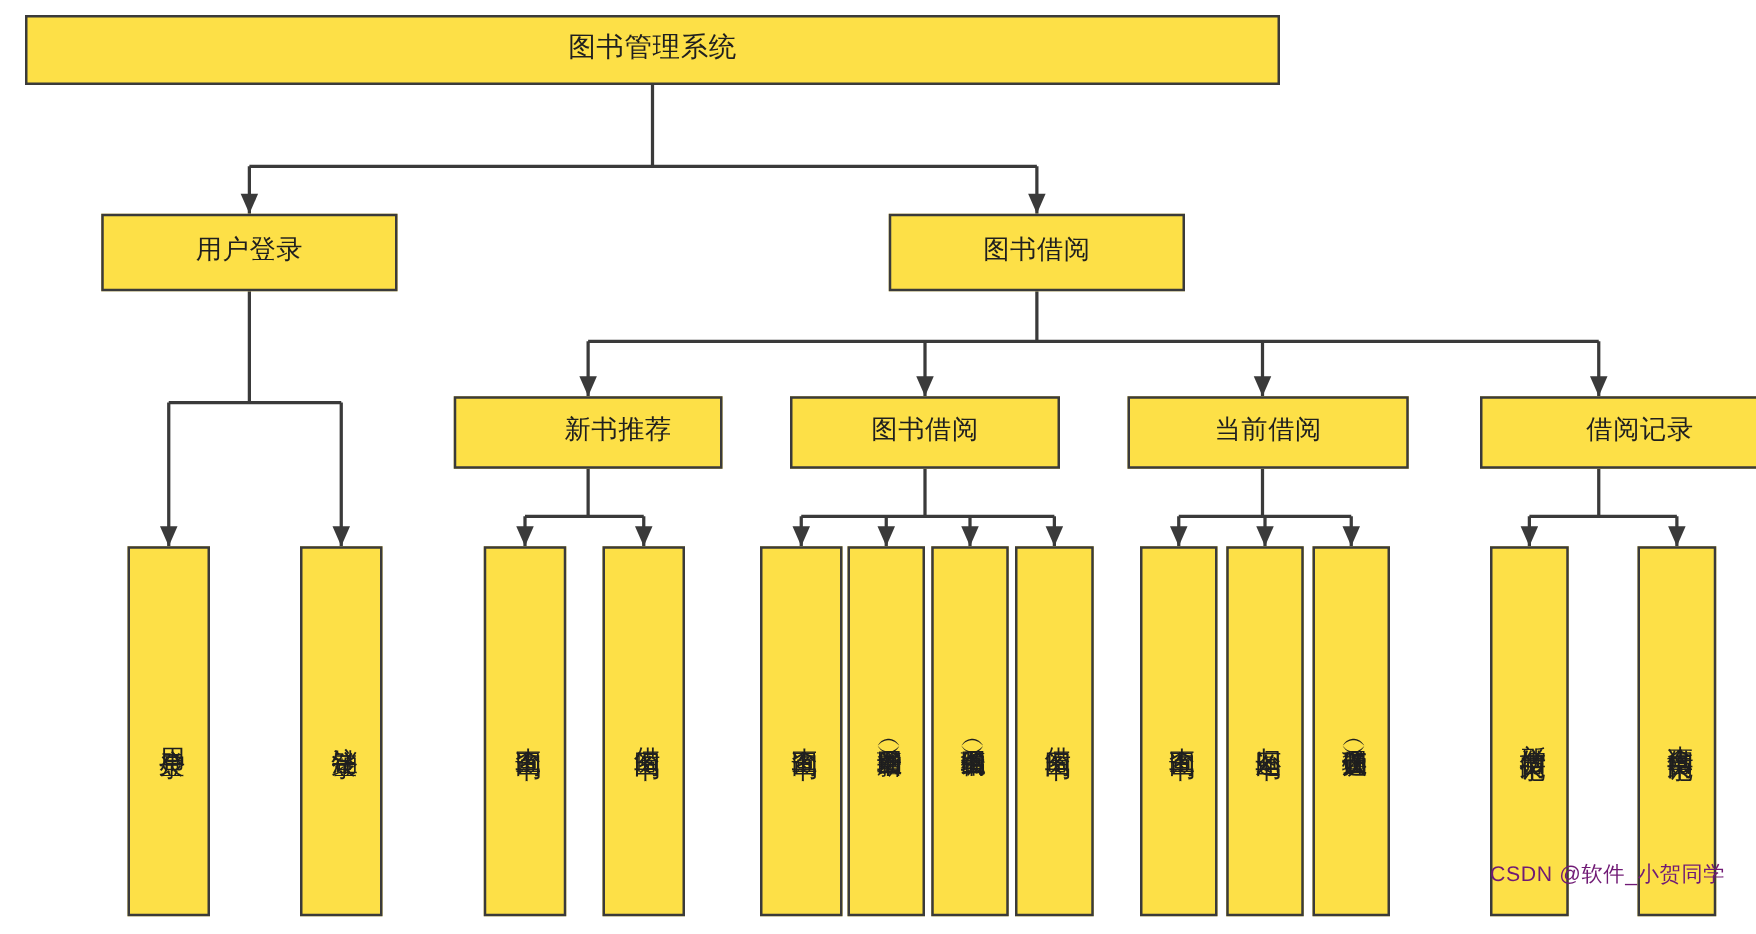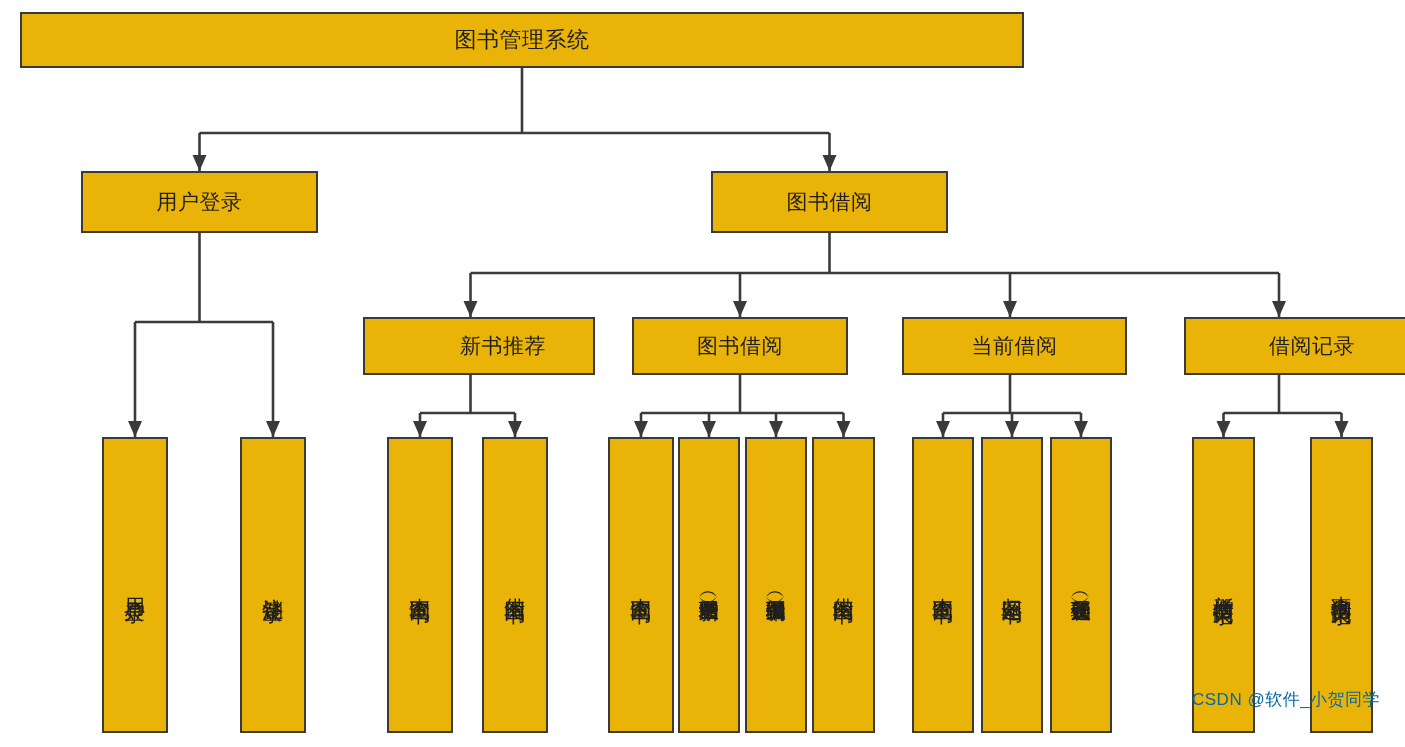--- a/index.html
+++ b/index.html
@@ -21,26 +21,27 @@
     position: absolute;
     left: 0;
     top: 0;
     width: 1405px;
     height: 747px;
     pointer-events: none;
   }
   .node {
     position: absolute;
     box-sizing: border-box;
-    background: #eab308;
+    background: #fde047;
     border: 2px solid #3a3a3a;
     display: flex;
     align-items: center;
     justify-content: center;
     color: #1f1f1f;
+    font-family: Liberation Mono, monospace;
   }
   .node .label {
     display: block;
     text-align: center;
     line-height: 1.18;
     white-space: nowrap;
   }
   
   .node.horiz .label {
     font-size: 21px;
@@ -135,21 +136,21 @@
   <div id="nodes">
       <div class="node horiz root" style="left: 20px; top: 12px; width: 1004px; height: 56px; border-color: rgb(58, 58, 58);">
         <span class="label">图书管理系统</span>
       </div>
       <div class="node horiz" style="left: 81px; top: 171px; width: 237px; height: 62px; border-color: rgb(58, 58, 58);">
         <span class="label">用户登录</span>
       </div>
       <div class="node horiz" style="left: 711px; top: 171px; width: 237px; height: 62px; border-color: rgb(58, 58, 58);">
         <span class="label">图书借阅</span>
       </div>
-      <div class="node horiz" style="left: 363px; top: 317px; width: 232px; height: 58px; border-color: rgb(58, 58, 58); padding-left: 48px;">
+      <div class="node horiz" style="left: 363px; top: 317px; width: 215px; height: 58px; border-color: rgb(58, 58, 58); padding-left: 48px;">
         <span class="label">新书推荐</span>
       </div>
       <div class="node horiz" style="left: 632px; top: 317px; width: 216px; height: 58px; border-color: rgb(58, 58, 58);">
         <span class="label">图书借阅</span>
       </div>
       <div class="node horiz" style="left: 902px; top: 317px; width: 225px; height: 58px; border-color: rgb(58, 58, 58);">
         <span class="label">当前借阅</span>
       </div>
       <div class="node horiz" style="left: 1172px; top: 317px; width: 256px; height: 58px; border-color: rgb(58, 58, 58); margin-left: 12px;">
         <span class="label">借阅记录</span>
@@ -187,14 +188,14 @@
       <div class="node vert tight" style="left: 1050px; top: 437px; width: 62px; height: 296px; border-color: rgb(58, 58, 58);">
         <span class="label">确认归还（管理员）</span>
       </div>
       <div class="node vert" style="left: 1192px; top: 437px; width: 63px; height: 296px; border-color: rgb(58, 58, 58);">
         <span class="label">新增借阅记录</span>
       </div>
       <div class="node vert" style="left: 1310px; top: 437px; width: 63px; height: 296px; border-color: rgb(58, 58, 58);">
         <span class="label">查询借阅记录</span>
       </div>
     </div>
-  <div class="watermark" style="left: 1192px; top: 688px; color: #0369a1;">CSDN @软件_小贺同学</div>
+  <div class="watermark" style="left: 1192px; top: 688px; color: #701a75;">CSDN @软件_小贺同学</div>
 </div>
 
 </body></html>

